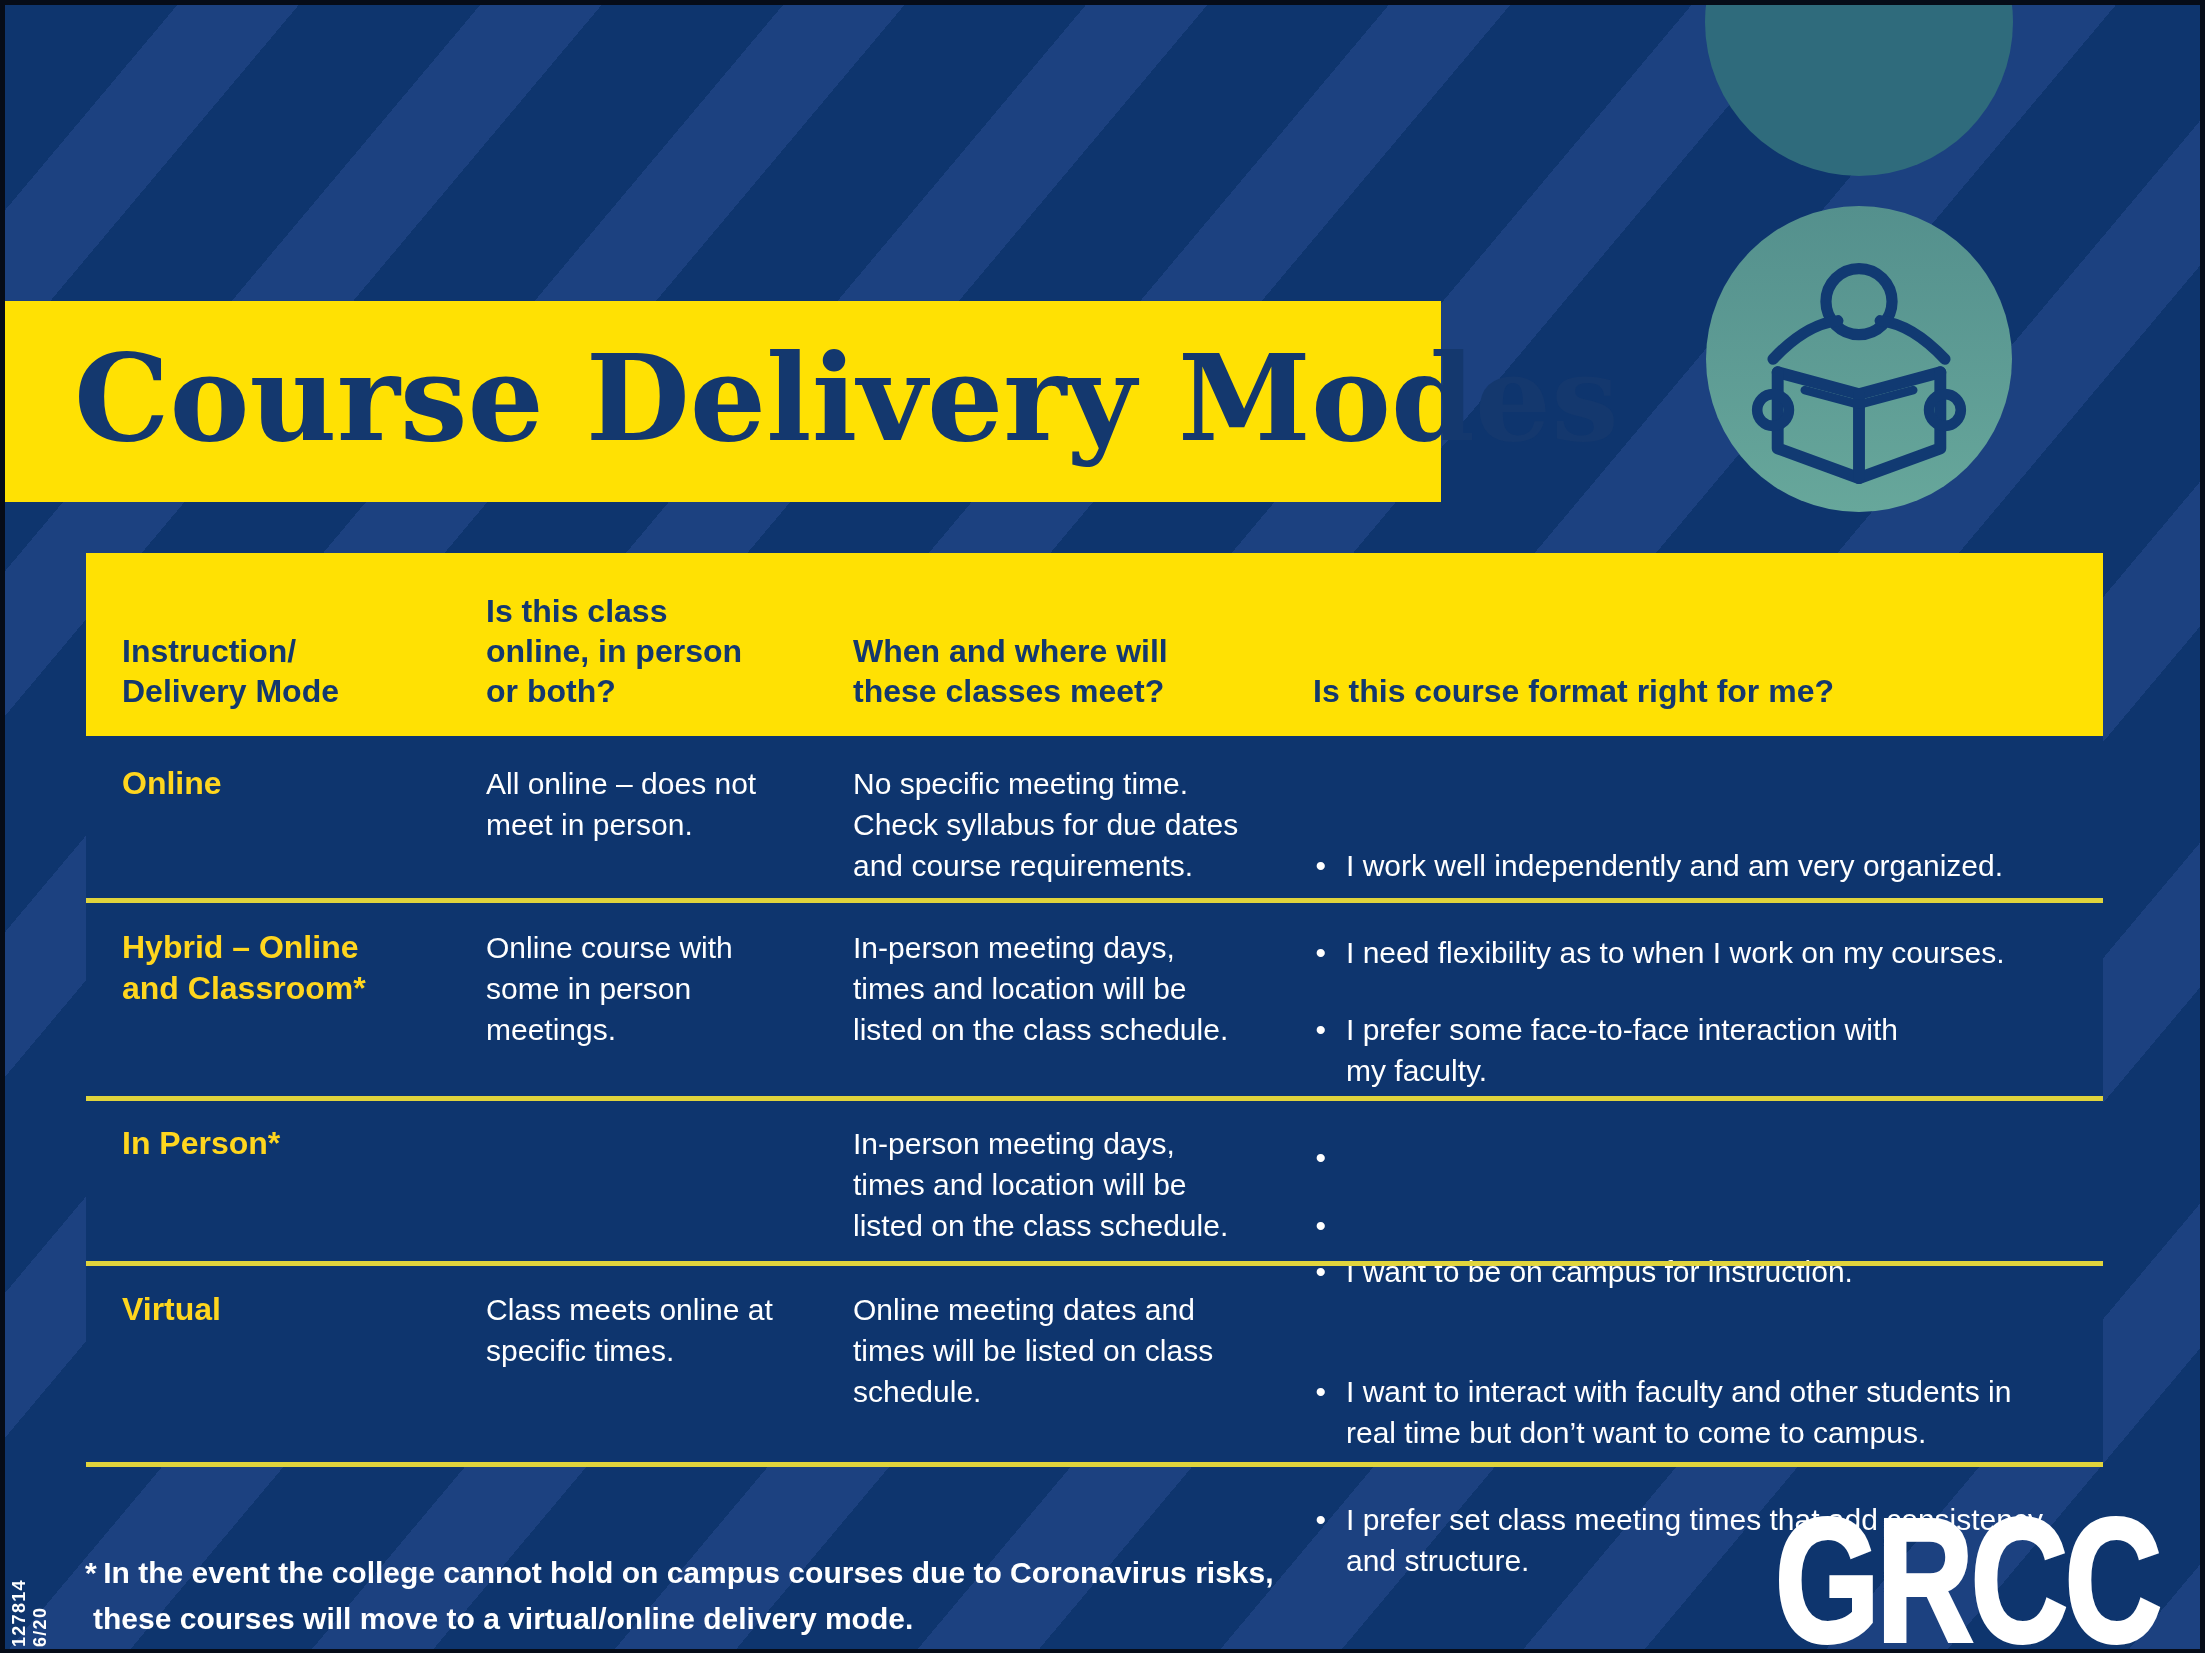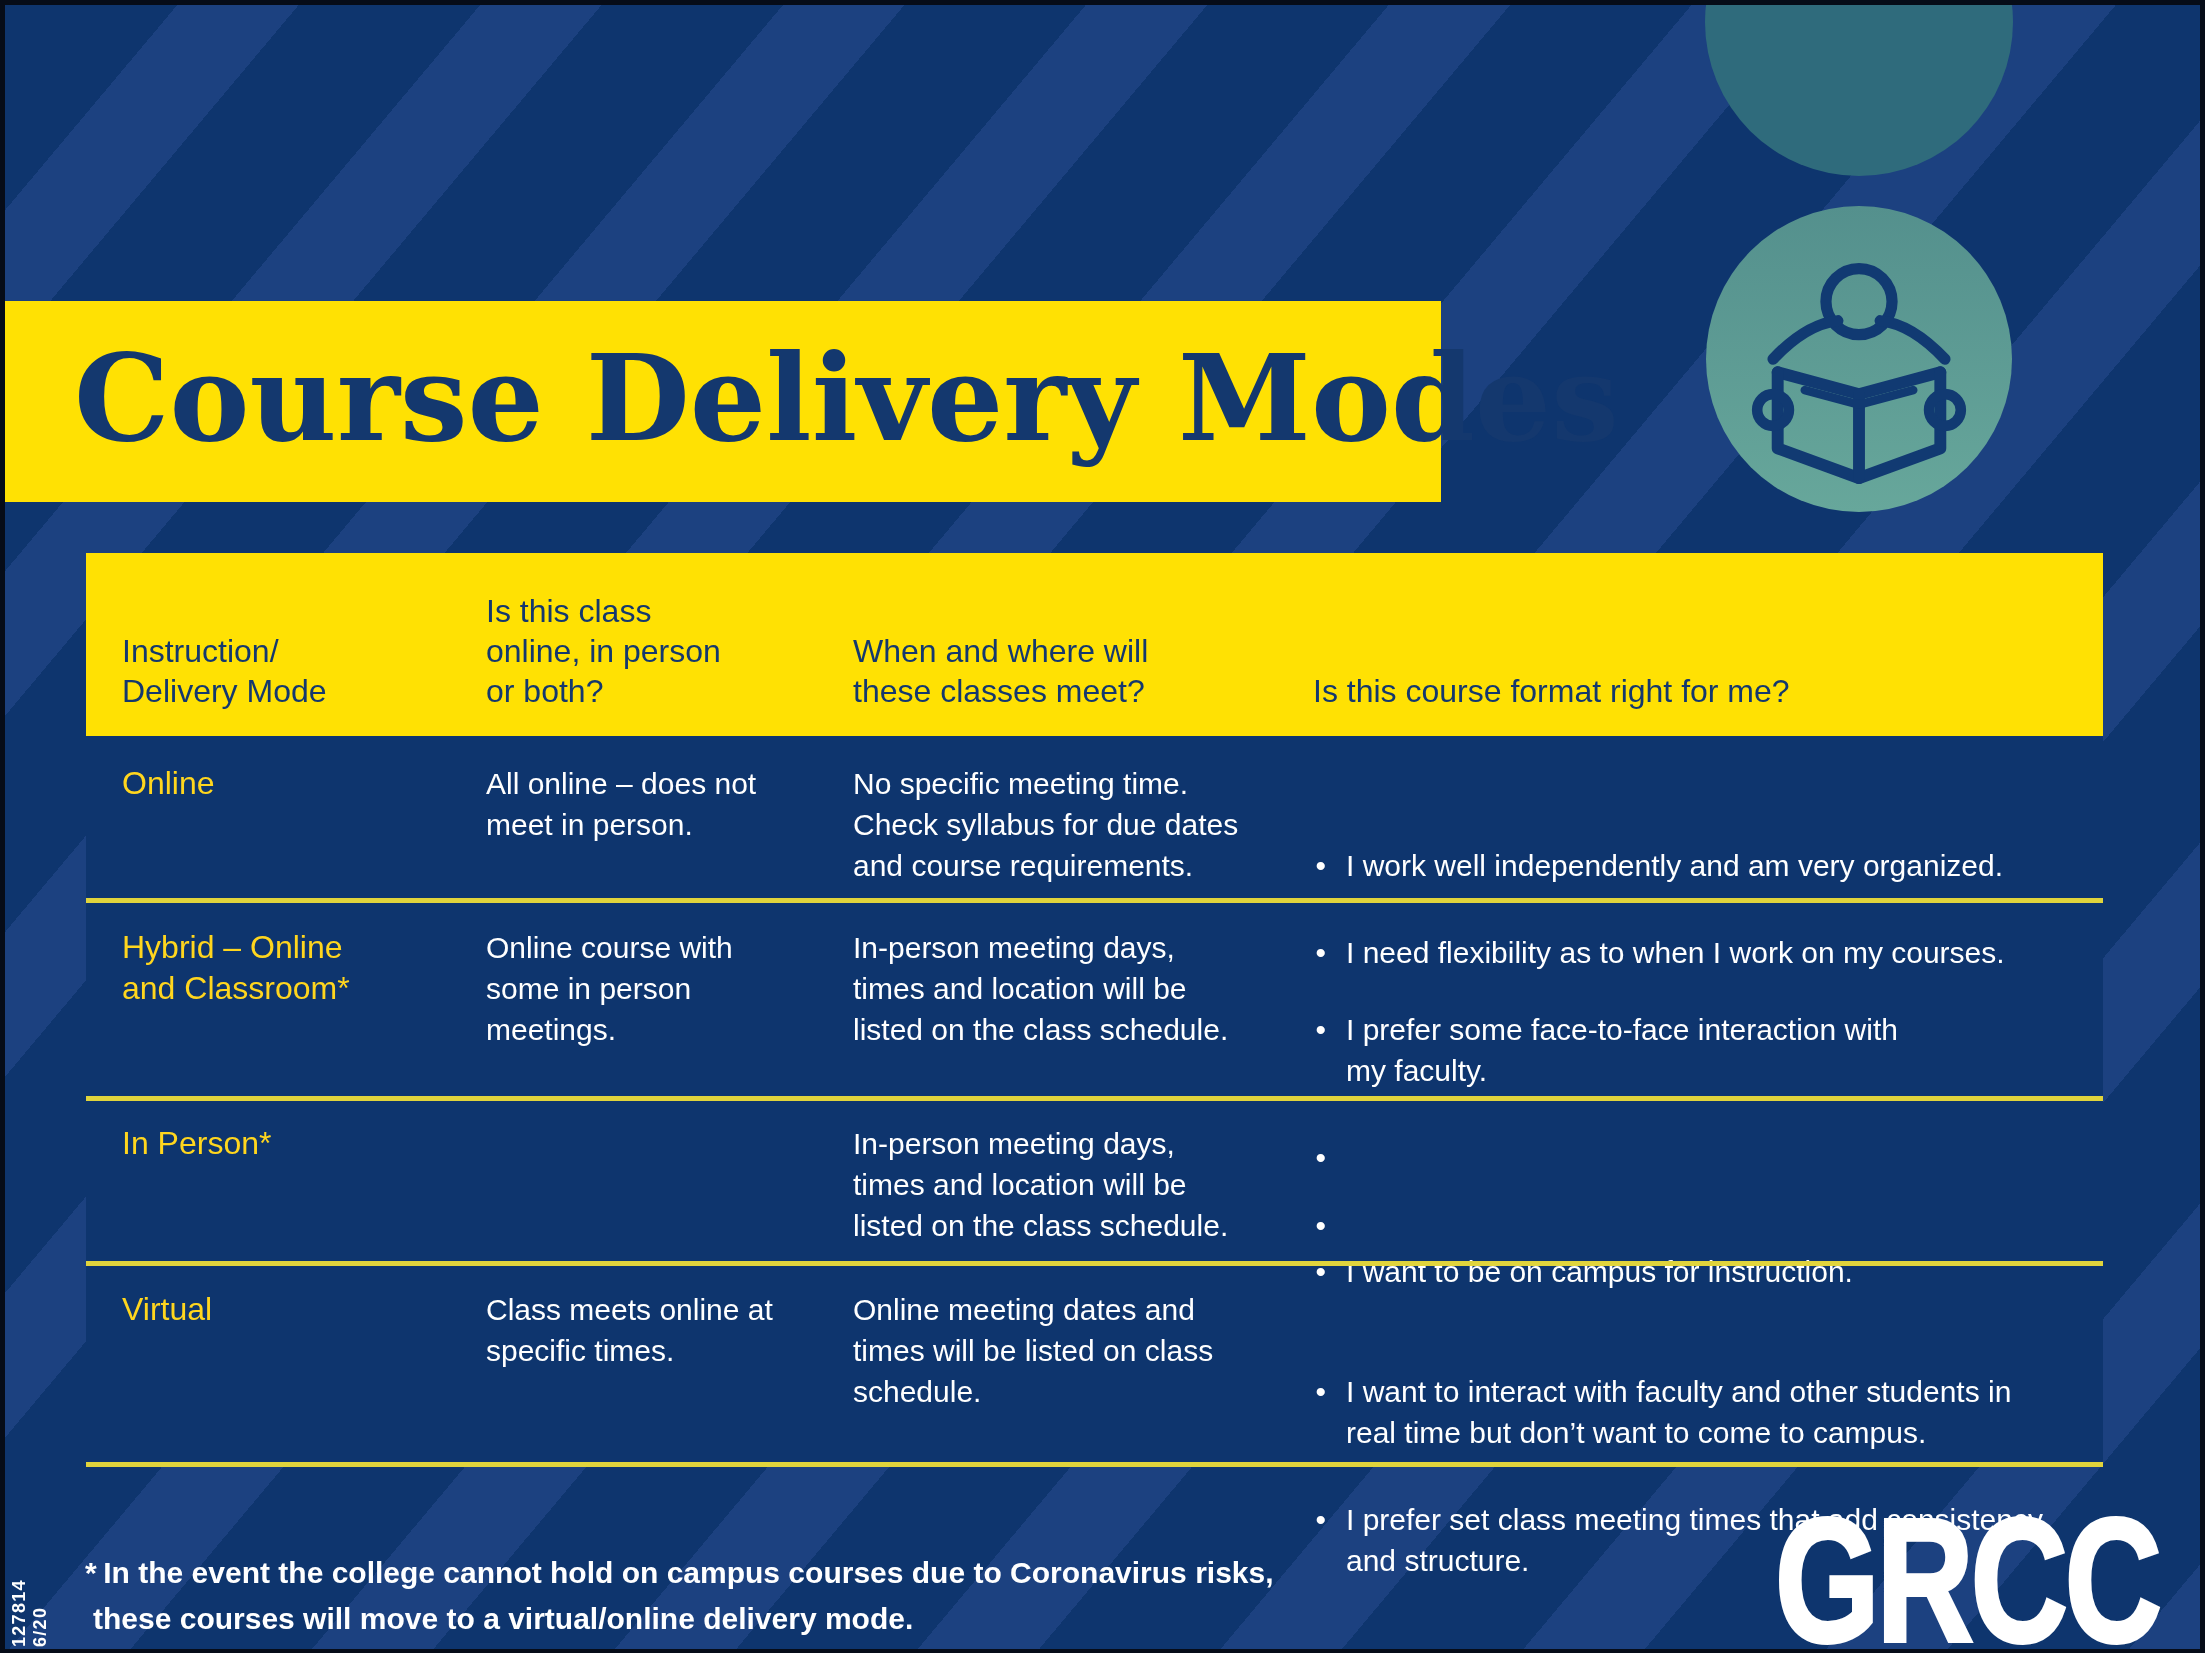--- a/index.html
+++ b/index.html
@@ -17,26 +17,26 @@
   .reading-icon{position:absolute;left:1740px;top:250px;width:238px;height:238px;}
 
   
   .banner{position:absolute;left:0;top:301px;width:1441px;height:201px;background:#ffe103;}
   .banner-title{position:absolute;left:74px;top:50%;transform:translateY(-53%);
     font-family:"DejaVu Serif",serif;font-weight:bold;font-size:120px;color:#14386e;white-space:nowrap;}
 
   
   .table-panel{position:absolute;left:86px;top:553px;width:2017px;height:914px;background:#0e356e;}
   .table-header{position:absolute;left:86px;top:553px;width:2017px;height:183px;background:#ffe103;}
-  .hcell{position:absolute;bottom:943px;font-weight:normal;font-size:32px;line-height:40px;color:#14386e;white-space:pre-line;}
+  .hcell{position:absolute;bottom:943px;font-weight:bold;font-size:32px;line-height:40px;color:#14386e;white-space:pre-line;}
   .divider{position:absolute;left:86px;width:2017px;height:4.6px;background:#e0d43c;}
   .d1{top:898px}.d2{top:1096px}.d3{top:1261px}.d4{top:1462px}
 
   .cell{position:absolute;white-space:pre-line;font-size:30px;line-height:41px;color:#ffffff;}
-  .mode{font-weight:normal;font-size:32px;color:#ffd61e;}
+  .mode{font-weight:bold;font-size:32px;color:#ffd61e;}
   .col1{left:122px;width:311px}
   .col2{left:486px;width:337px}
   .col3{left:853px;width:456px}
   .col4{left:1313px;width:820px}
   .r1{top:763px}.r2{top:927px}.r3{top:1123px}.r4{top:1289px}
 
   ul.fit{list-style:none;margin:0;padding:0;}
   ul.fit li{position:relative;padding-left:33px;margin:0 0 5.3px 0;}
   ul.fit li .bullet{position:absolute;left:2.6px;top:0;}
   ul.fit li .fit-text{white-space:pre-line;}

